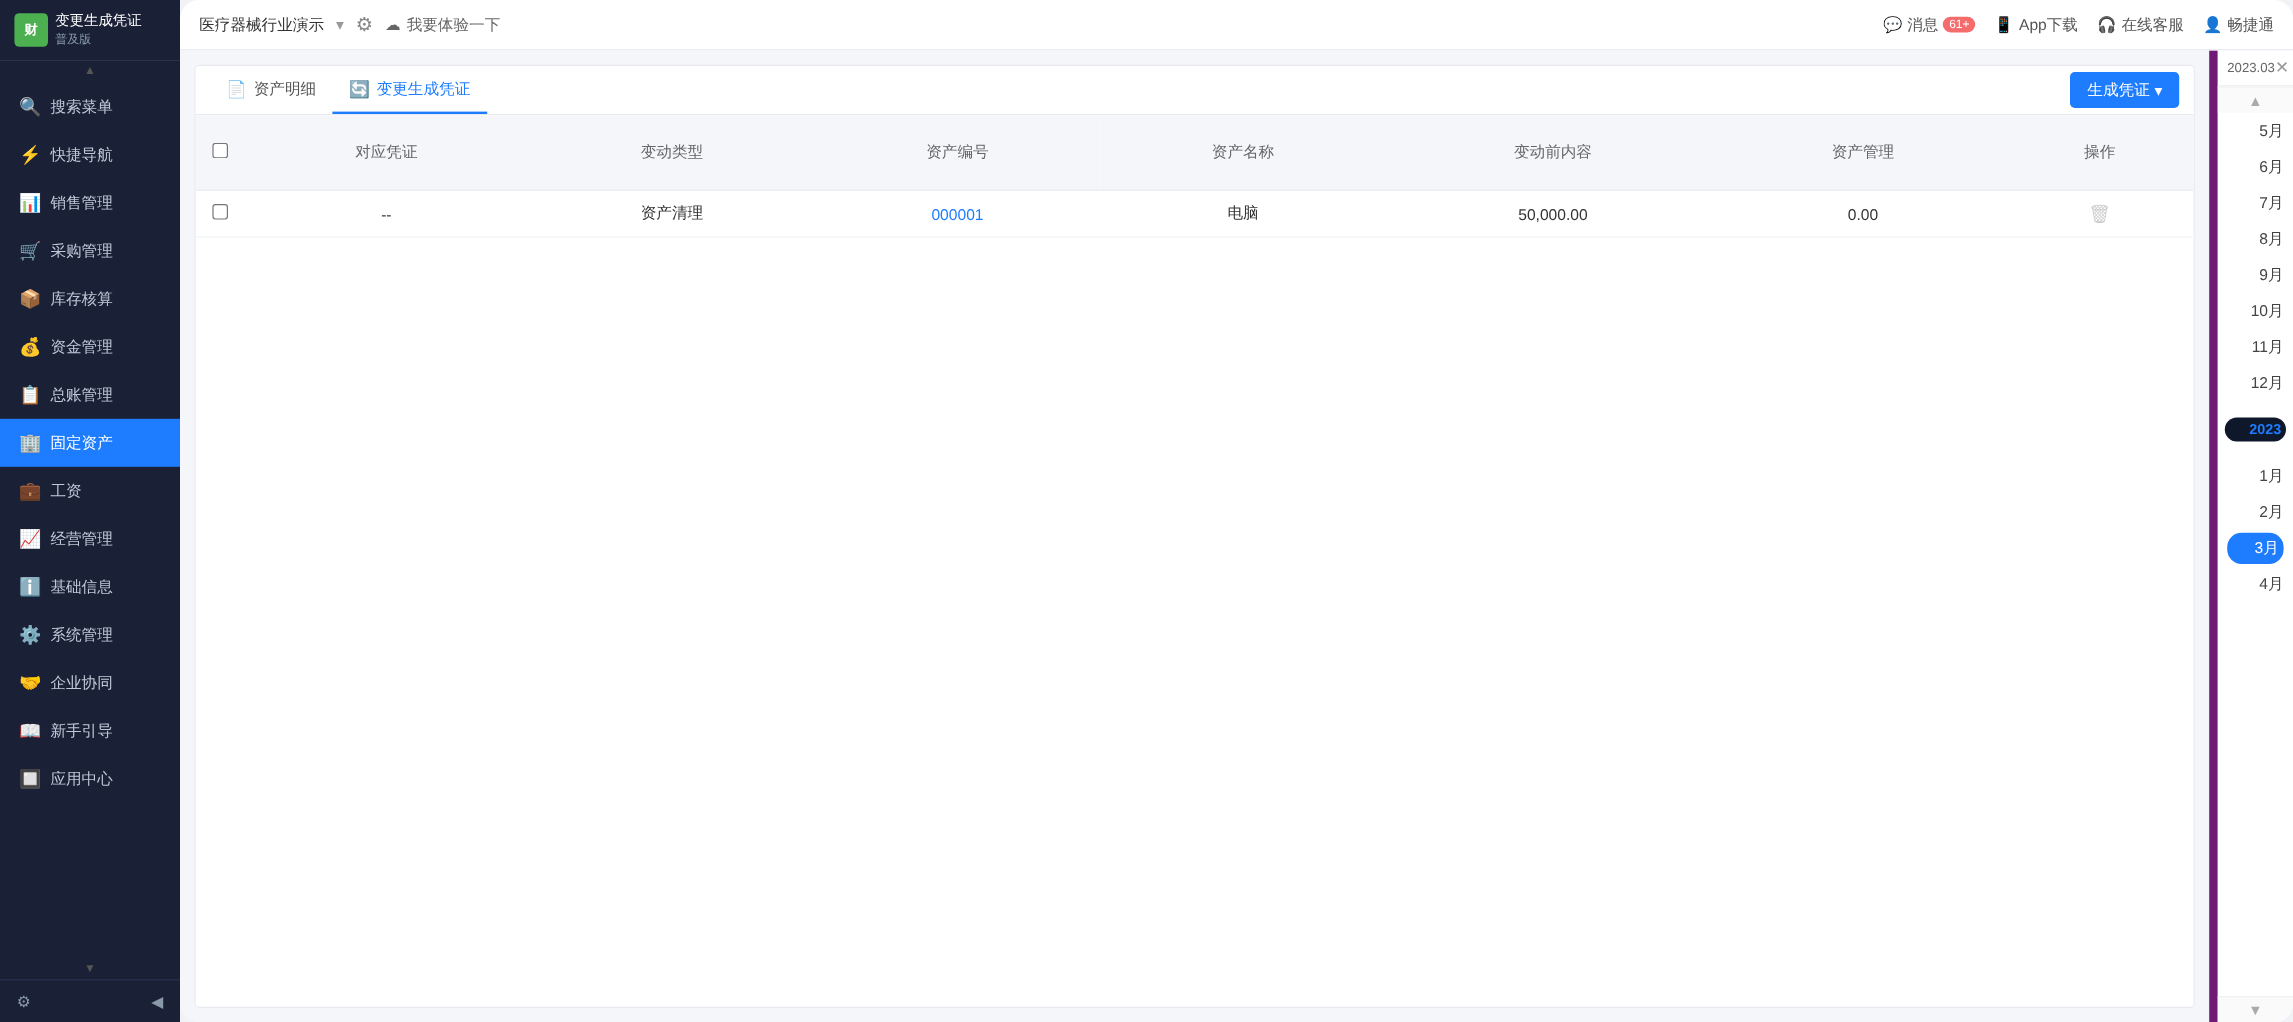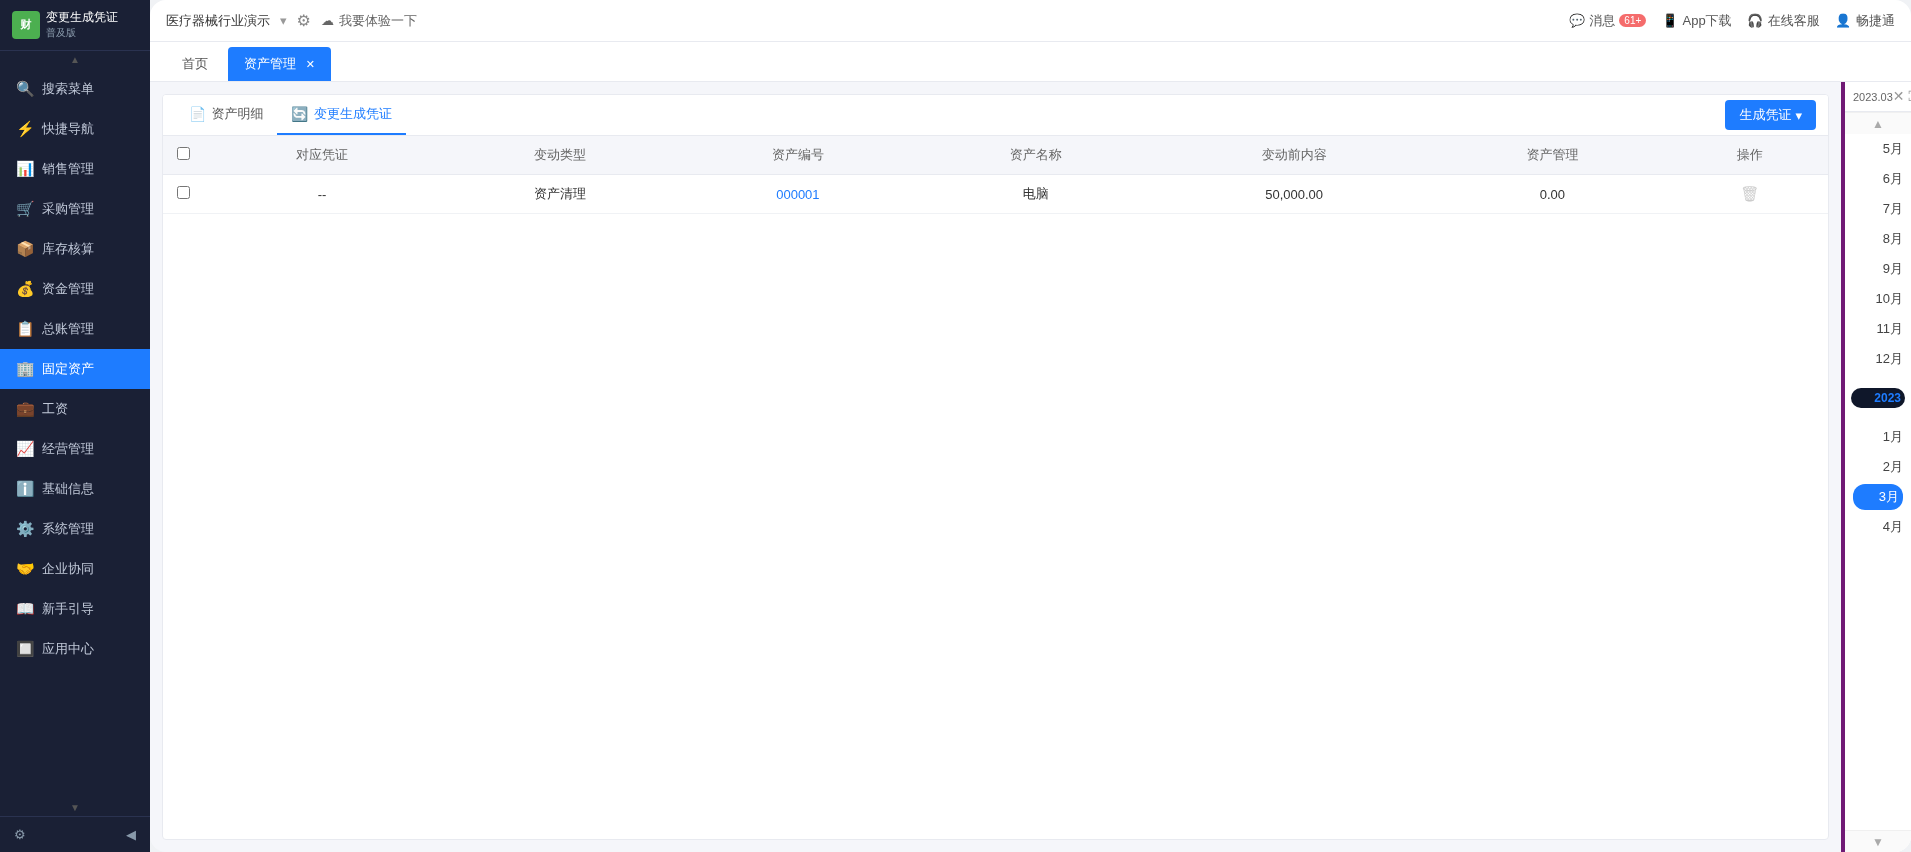--- a/index.html
+++ b/index.html
@@ -172,21 +172,21 @@
     .table-wrap { flex: 1; overflow: auto; }
     table {
       width: 100%;
       border-collapse: collapse;
       font-size: 13px;
     }
     th {
       background: #f5f6fa;
       color: #666;
       font-weight: 500;
-      padding: 10px 12px;
+      padding: 22px 12px;
       text-align: center;
       border-bottom: 1px solid #e8eaf0;
       white-space: nowrap;
     }
     td {
       padding: 10px 12px;
       text-align: center;
       border-bottom: 1px solid #f0f2f5;
       color: #333;
     }
@@ -208,21 +208,21 @@
       border: 1px solid #ddd;
       border-radius: 3px;
       padding: 2px 4px;
       font-size: 13px;
     }
 
     
     .calendar-panel {
       width: 70px;
       background: #fff;
-      border-left: 4px solid #701a75;
+      border-left: 7px solid #701a75;
       display: flex;
       flex-direction: column;
       overflow: hidden;
       position: relative;
       flex-shrink: 0;
     }
     .calendar-header {
       display: flex;
       align-items: center;
       justify-content: space-between;
@@ -382,29 +382,20 @@
         <span>🎧</span>
         <span>在线客服</span>
       </div>
       <div class="topbar-right-item">
         <span>👤</span>
         <span>畅捷通</span>
       </div>
     </div>
   </div>
 
-  <div class="tabbar">
-    <div class="tab">
-      <span>首页</span>
-    </div>
-    <div class="tab active">
-      <span>资产管理</span>
-      <span class="tab-close">✕</span>
-    </div>
-  </div>
 
   <div class="content">
     <div class="panel">
 
       <div class="inner-tabs">
         <div class="inner-tab-list">
           <div class="inner-tab">
             <span class="tab-icon">📄</span>
             <span>资产明细</span>
           </div>

